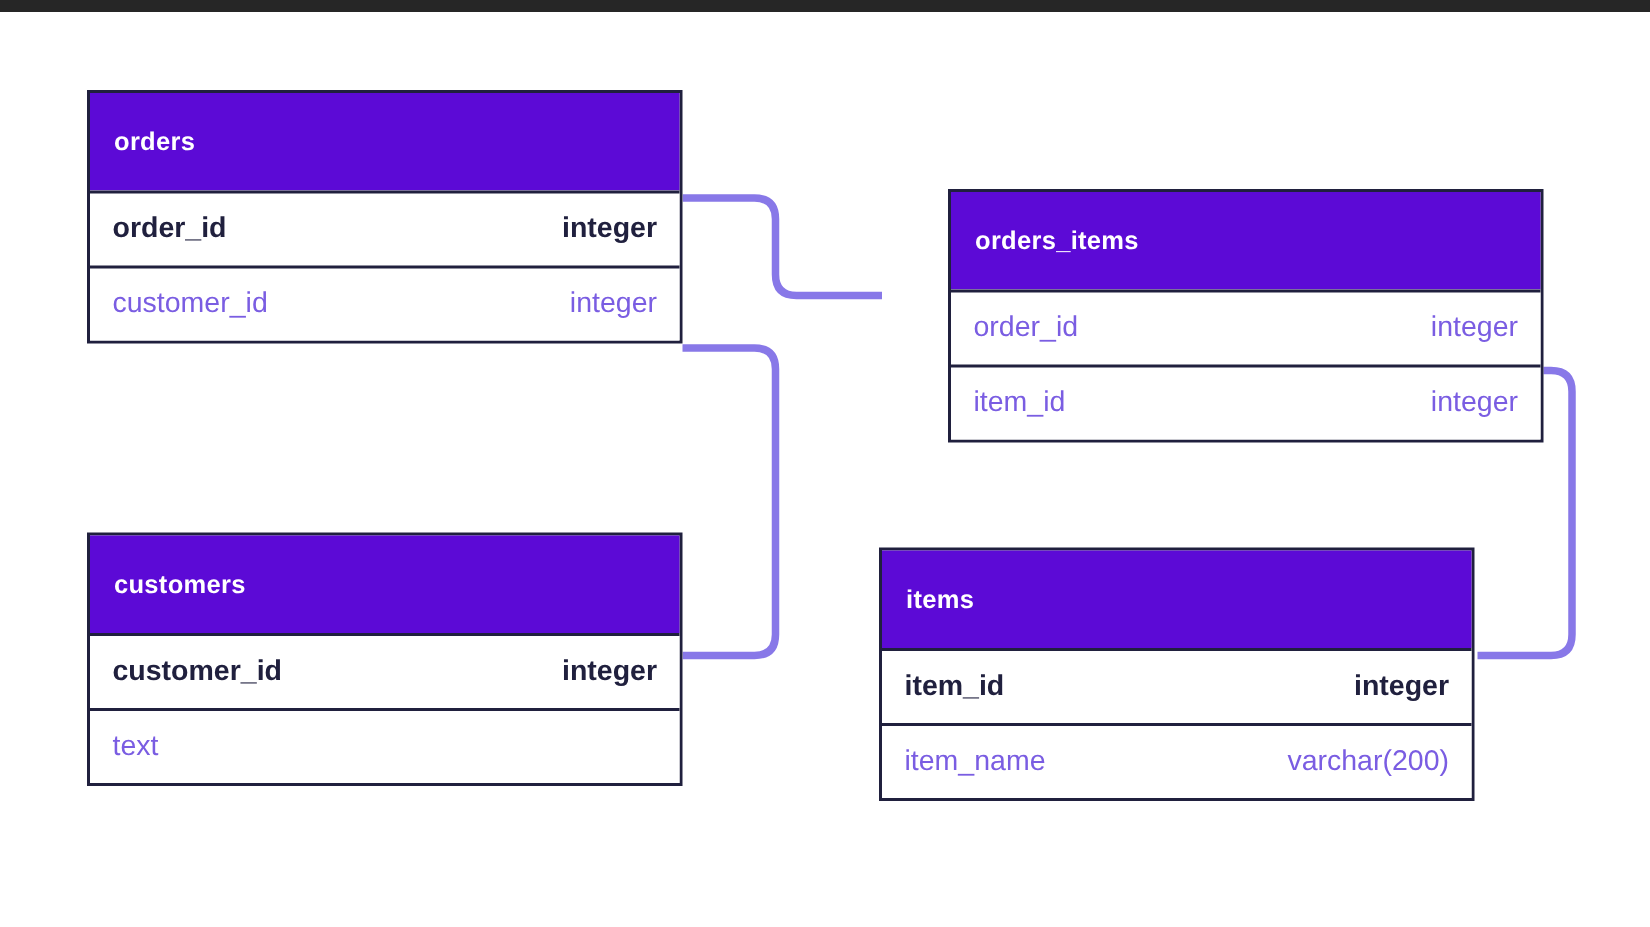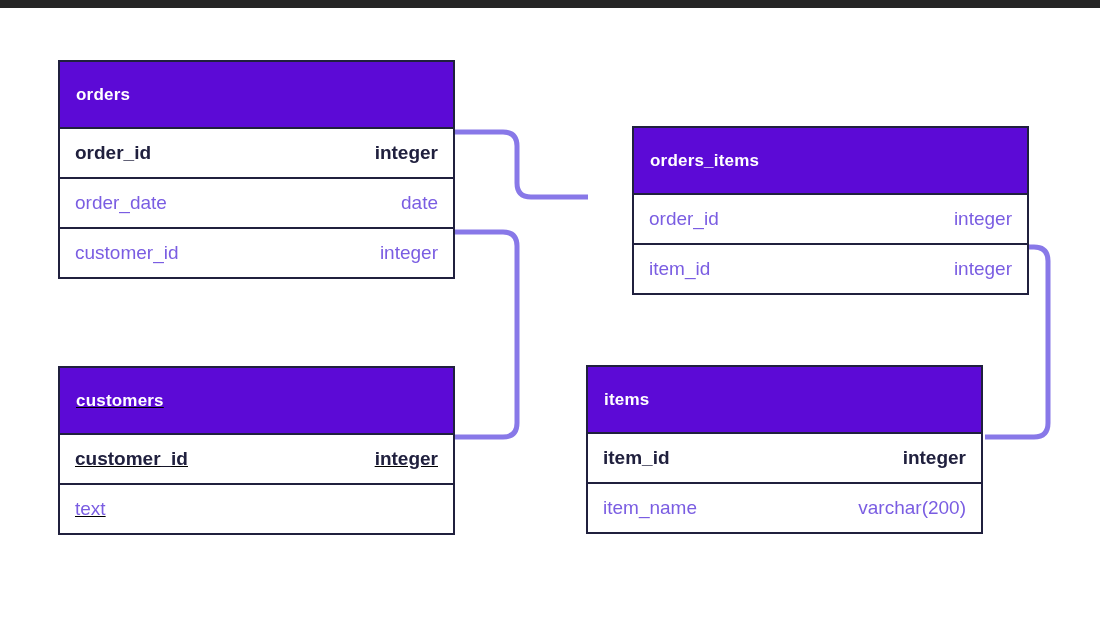--- a/index.html
+++ b/index.html
@@ -62,21 +62,21 @@
     font-size: 19px;
     color: #7a5de2;
     background: #ffffff;
   }
   .db-row.pk {
     color: #20203e;
     font-weight: bold;
   }
   .pos-orders       { left: 58px;  top: 60px;  }
   .pos-orders-items { left: 612px; top: 126px; margin-left: 20px; }
-  .pos-customers    { left: 58px;  top: 366px; text-decoration: underline; }
+  .pos-customers    { left: 58px;  top: 355px; }
   .pos-items        { left: 586px; top: 365px; }
 </style>
 </head>
 <body>
 
 <div class="canvas">
 
   <div class="topbar"></div>
 
   <svg class="connectors" viewBox="0 0 1100 618">
@@ -85,24 +85,20 @@
     <path d="M 985 247 H 1034 Q 1048 247 1048 261 V 423 Q 1048 437 1034 437 H 985" stroke="#8878e8"></path>
   </svg>
 
   <div class="db-table pos-orders">
     <div class="db-header">
       <span>orders</span>
     </div>
     <div class="db-row pk">
       <span>order_id</span>
       <span>integer</span>
-    </div>
-    <div class="db-row">
-      <span>order_date</span>
-      <span>date</span>
     </div>
     <div class="db-row">
       <span>customer_id</span>
       <span>integer</span>
     </div>
   </div>
 
   <div class="db-table pos-orders-items">
     <div class="db-header">
       <span>orders_items</span>

